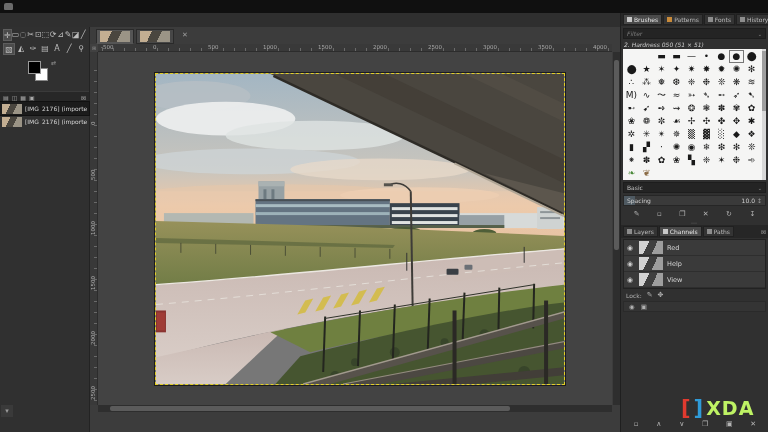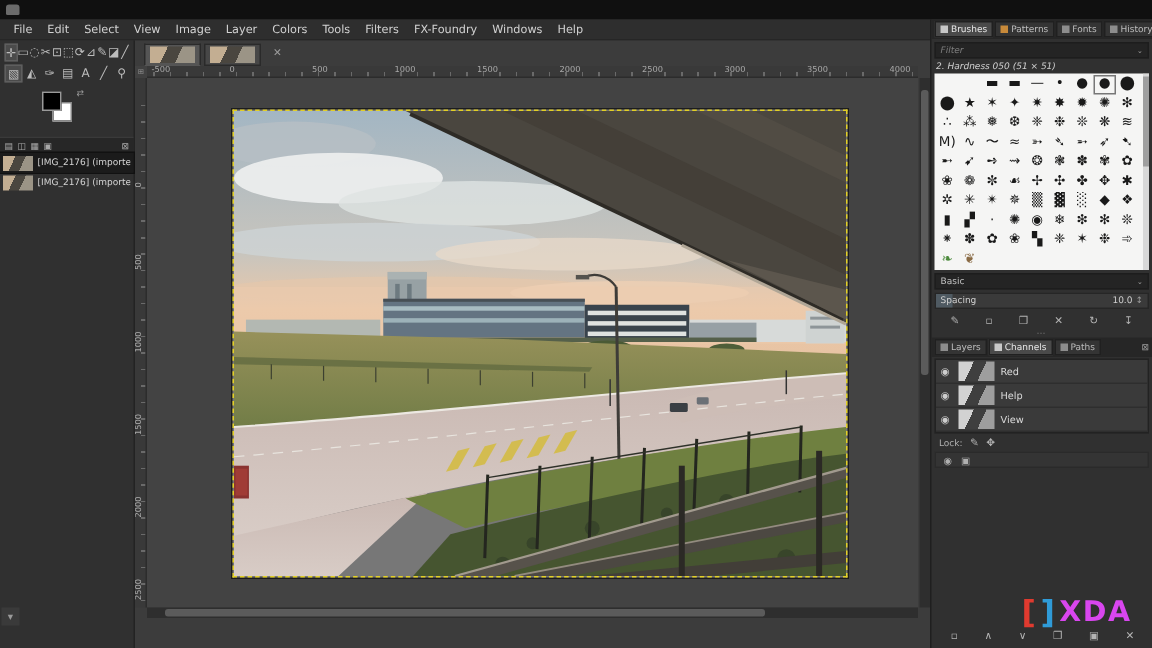--- a/index.html
+++ b/index.html
@@ -143,45 +143,31 @@
     margin:0 2px; border:1px solid #2a2a2a; }
   #sublock span { font-size:6.5px; color:#b0b0b0; }
   #dockfill { height:96px; }
   #dockbottom { position:absolute; left:0; bottom:2px; width:148px; }
 
   
   #watermark { position:absolute; left:681px; top:396px; display:flex; align-items:center; gap:3px; }
   #watermark .br { font-size:21px; font-weight:bold; line-height:24px; }
   #watermark .br.red { color:#e03a2f; }
   #watermark .br.blue { color:#2f9bd8; }
-  #watermark .xt { font-size:19px; font-weight:bold; color:#d946ef; letter-spacing:1px; }
+  #watermark .xt { font-size:19px; font-weight:bold; color:#bef264; letter-spacing:1px; }
 </style>
 </head>
 <body>
 
 <div id="window">
 
   <div id="titlebar">
     <div class="wilber"></div>
   </div>
 
-  <div id="menubar">
-      <span>File</span>
-      <span>Edit</span>
-      <span>Select</span>
-      <span>View</span>
-      <span>Image</span>
-      <span>Layer</span>
-      <span>Colors</span>
-      <span>Tools</span>
-      <span>Filters</span>
-      <span>FX-Foundry</span>
-      <span>Windows</span>
-      <span>Help</span>
-    </div>
 
   <div id="leftcol">
     <div class="toolrow">
         <span class="tool">✛</span>
         <span class="tool">▭</span>
         <span class="tool">◌</span>
         <span class="tool">✂</span>
         <span class="tool">⊡</span>
         <span class="tool">⬚</span>
         <span class="tool">⟳</span>

